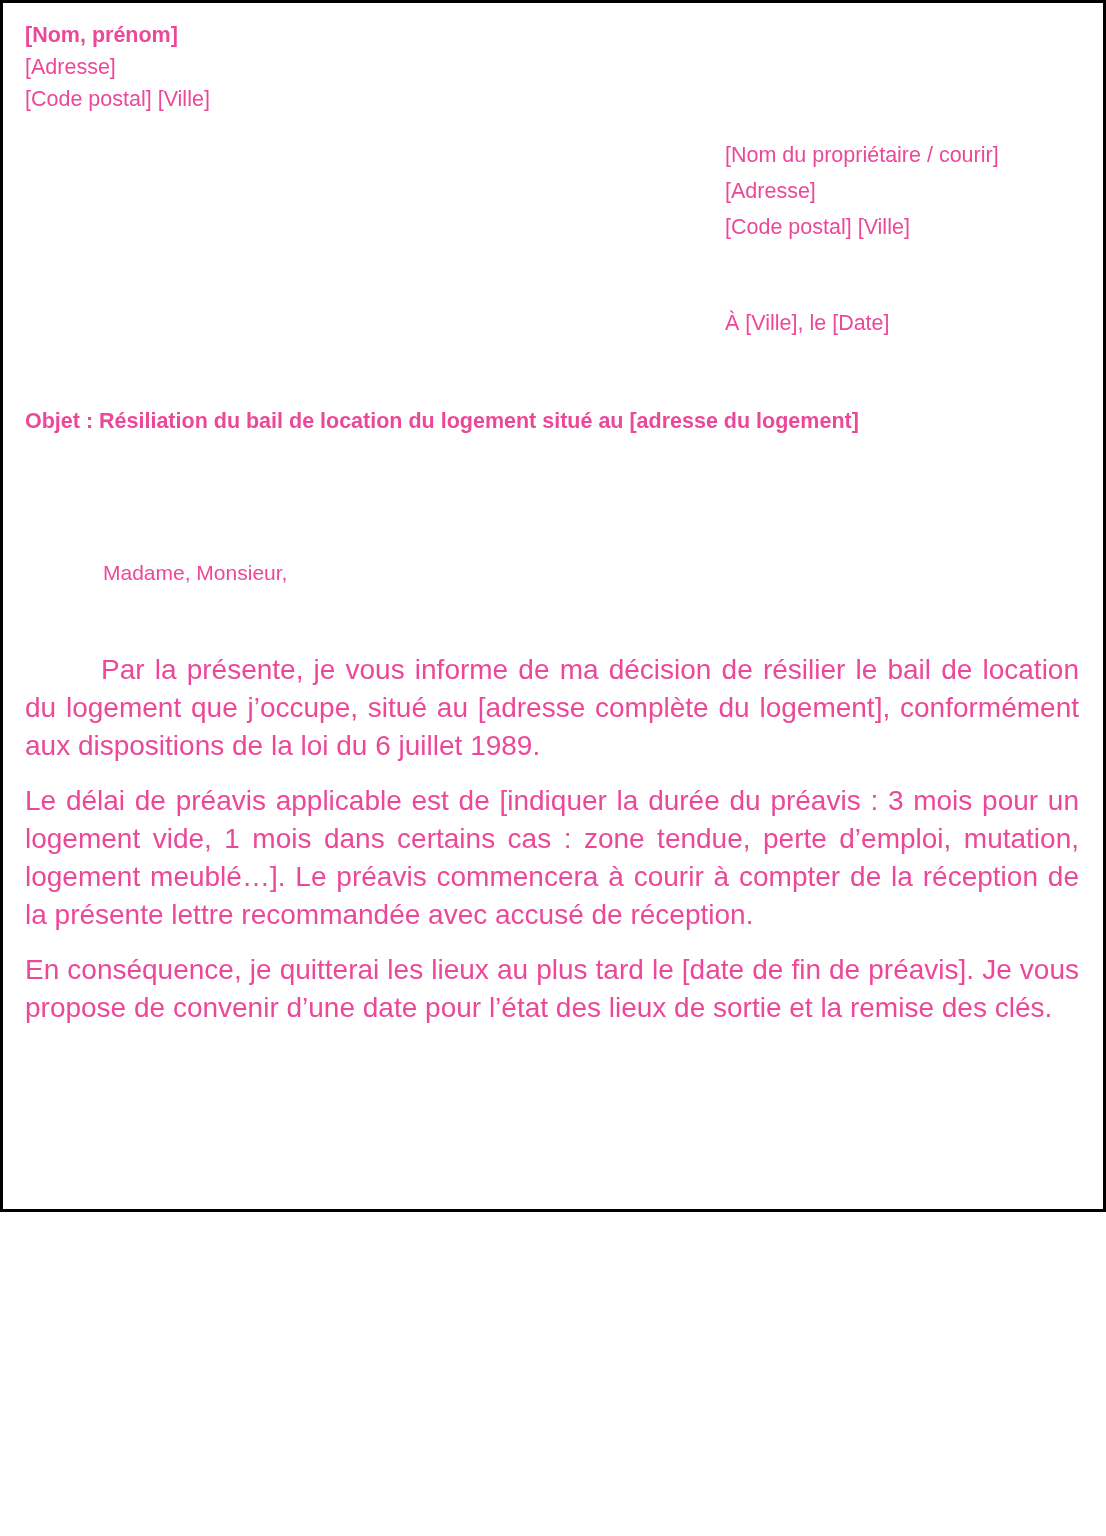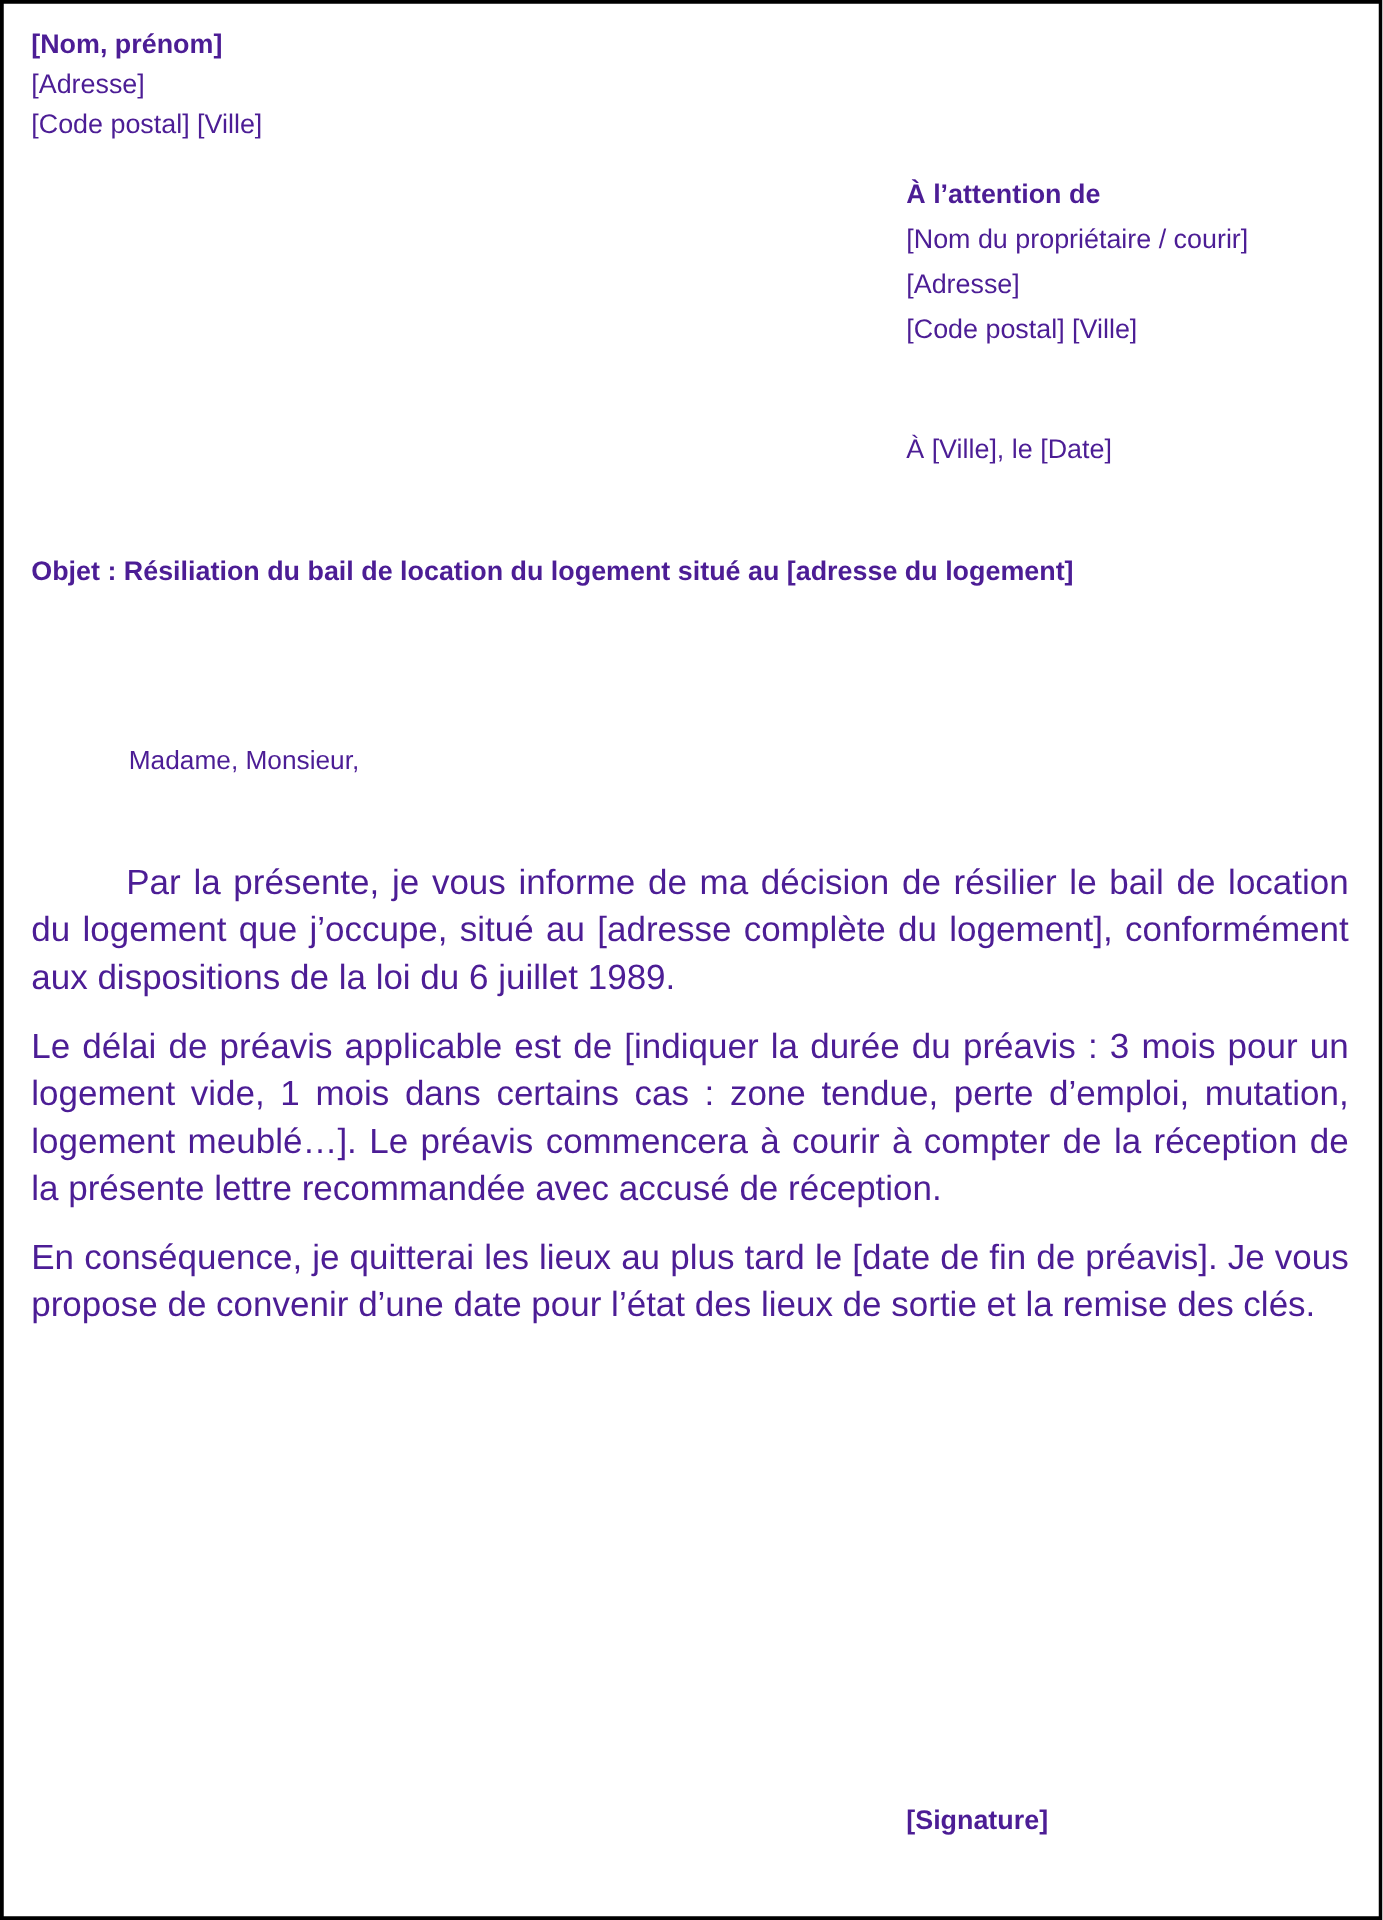--- a/index.html
+++ b/index.html
@@ -3,26 +3,26 @@
 <meta charset="utf-8">
 <style>
   html, body {
     margin: 0;
     padding: 0;
     background: #ffffff;
   }
   .page {
     position: relative;
     width: 1106px;
-    height: 1536px;
+    height: 1212px;
     box-sizing: border-box;
     background: #ffffff;
     border: 3px solid #000000;
     font-family: "Liberation Sans", sans-serif;
-    color: #4c1d95;
+    color: #ec4899;
     overflow: hidden;
   }
   .inner {
     position: relative;
     width: 100%;
     height: 100%;
     box-sizing: border-box;
     padding: 16px 22px 0 22px;
   }
 
@@ -113,21 +113,20 @@
 <div class="page">
   <div class="inner">
 
     <div class="sender-block">
       <div class="sender-line bold">[Nom, prénom]</div>
       <div class="sender-line">[Adresse]</div>
       <div class="sender-line">[Code postal] [Ville]</div>
     </div>
 
     <div class="recipient-block">
-      <div class="recipient-line bold">À l’attention de</div>
       <div class="recipient-line">[Nom du propriétaire / courir]</div>
       <div class="recipient-line">[Adresse]</div>
       <div class="recipient-line">[Code postal] [Ville]</div>
     </div>
 
     <div class="date-line">À [Ville], le [Date]</div>
 
     <div class="subject">Objet : Résiliation du bail de location du logement situé au [adresse du logement]</div>
 
     <div class="salutation">Madame, Monsieur,</div>

